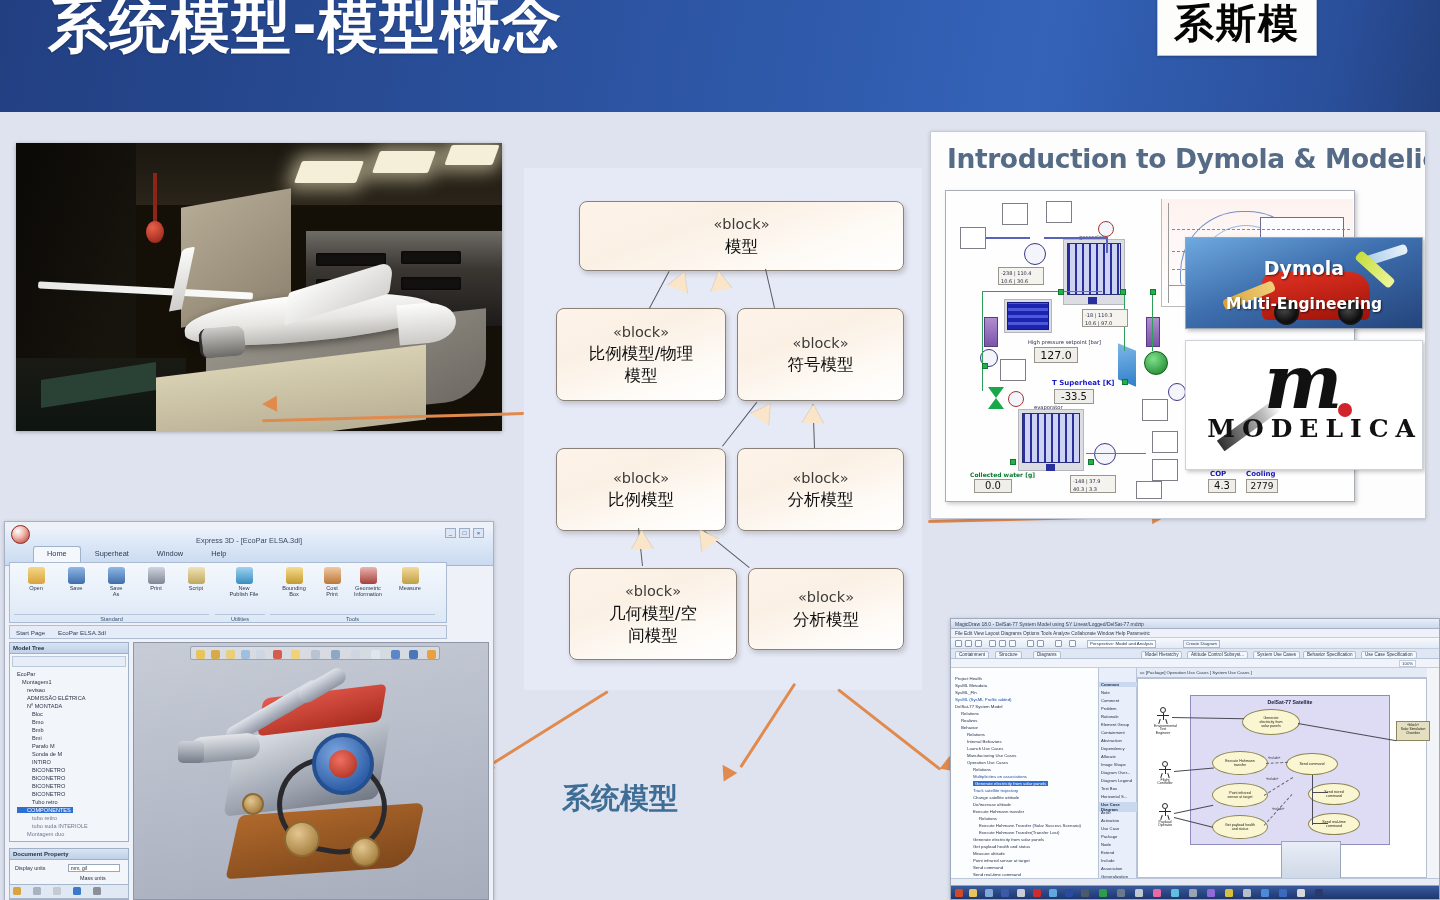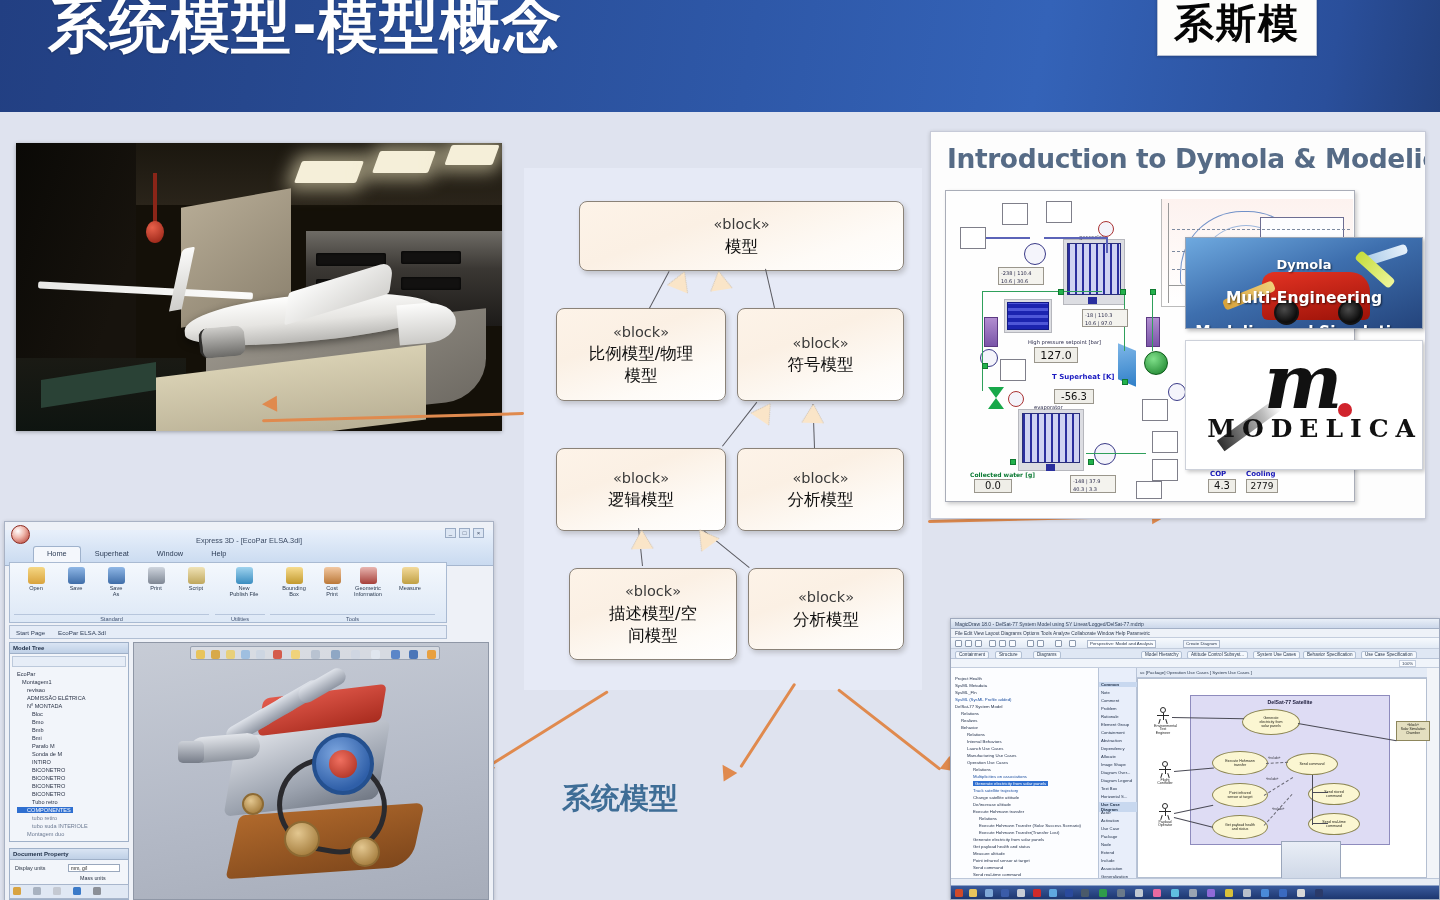--- a/index.html
+++ b/index.html
@@ -242,21 +242,21 @@
     border:1px solid #9aa5b6;
     box-shadow:2px 2px 4px rgba(0,0,0,.25); overflow:hidden;
   }
   #dymola-banner .bn-txt {
     position:absolute; left:0; right:0; top:3px;
     text-align:center; color:#fff; font-weight:700;
     font-family:"DejaVu Sans","Liberation Sans",sans-serif;
     line-height:1.08; text-shadow:1px 1px 2px rgba(0,0,0,.6);
     white-space:pre-line;
   }
-  #bn-l1 { font-size:13px; }
+  #bn-l1 { font-size:19px; }
   #bn-l2 { font-size:15.5px; }
   #bn-l3 { font-size:15.5px; }
   #bn-car {
     position:absolute; left:76px; top:34px; width:108px; height:48px;
     background:linear-gradient(170deg,#e33323,#9c1208);
     border-radius:12px 20px 6px 6px;
   }
   .bn-wheel {
     position:absolute; width:25px; height:25px; border-radius:50%;
     background:radial-gradient(circle at 40% 35%,#4b4b4b,#0d0d0d 70%);
@@ -653,31 +653,31 @@
 模型</div>
   </div>
 
   <div class="blk" id="blk-symbol">
     <div class="stereo">«block»</div>
     <div class="bname">符号模型</div>
   </div>
 
   <div class="blk" id="blk-descr">
     <div class="stereo">«block»</div>
-    <div class="bname">逻辑模型</div>
+    <div class="bname">比例模型</div>
   </div>
 
   <div class="blk" id="blk-analysis">
     <div class="stereo">«block»</div>
     <div class="bname">分析模型</div>
   </div>
 
   <div class="blk" id="blk-geo">
     <div class="stereo">«block»</div>
-    <div class="bname">描述模型/空
+    <div class="bname">几何模型/空
 间模型</div>
   </div>
 
   <div class="blk" id="blk-logic">
     <div class="stereo">«block»</div>
     <div class="bname">分析模型</div>
   </div>
 
   <div class="gen-line" style="left:125px;top:140px;width:42px;transform:rotate(-62deg)"></div>
   <div class="gen-tri" style="left:146px;top:103px;transform:rotate(22deg)"></div>
@@ -785,22 +785,22 @@
     <div class="dym-mini" style="left:14px;top:36px;width:26px;height:22px"></div>
     <div class="dym-mini" style="left:54px;top:168px;width:26px;height:22px"></div>
     <div class="dym-mini" style="left:196px;top:208px;width:26px;height:22px"></div>
     <div class="dym-mini" style="left:206px;top:240px;width:26px;height:22px"></div>
     <div class="dym-mini" style="left:206px;top:268px;width:26px;height:22px"></div>
     <div class="dym-mini" style="left:190px;top:290px;width:26px;height:18px"></div>
 
     <div class="dym-val" style="left:88px;top:156px;width:44px;height:16px;font-size:11px">127.0</div>
     <div class="dym-lbl" style="left:82px;top:148px">High pressure setpoint [bar]</div>
 
-    <div class="dym-val" style="left:108px;top:198px;width:40px;height:15px;font-size:10px">-56.3</div>
-    <div class="dym-lbl-b" style="left:106px;top:182px">T Superheat [K]</div>
+    <div class="dym-val" style="left:108px;top:198px;width:40px;height:15px;font-size:10px">-33.5</div>
+    <div class="dym-lbl-b" style="left:106px;top:188px">T Superheat [K]</div>
 
     <div class="dym-val" style="left:28px;top:288px;width:38px;height:14px;font-size:10px">0.0</div>
     <div class="dym-lbl-b" style="left:24px;top:280px;font-size:6px;color:#0b7a33">Collected water [g]</div>
 
     <div class="dym-val" style="left:262px;top:288px;width:28px;height:14px;font-size:10px">4.3</div>
     <div class="dym-lbl-b" style="left:264px;top:279px">COP</div>
 
     <div class="dym-val" style="left:300px;top:288px;width:32px;height:14px;font-size:9px">2779</div>
     <div class="dym-lbl-b" style="left:300px;top:279px">Cooling</div>
 

